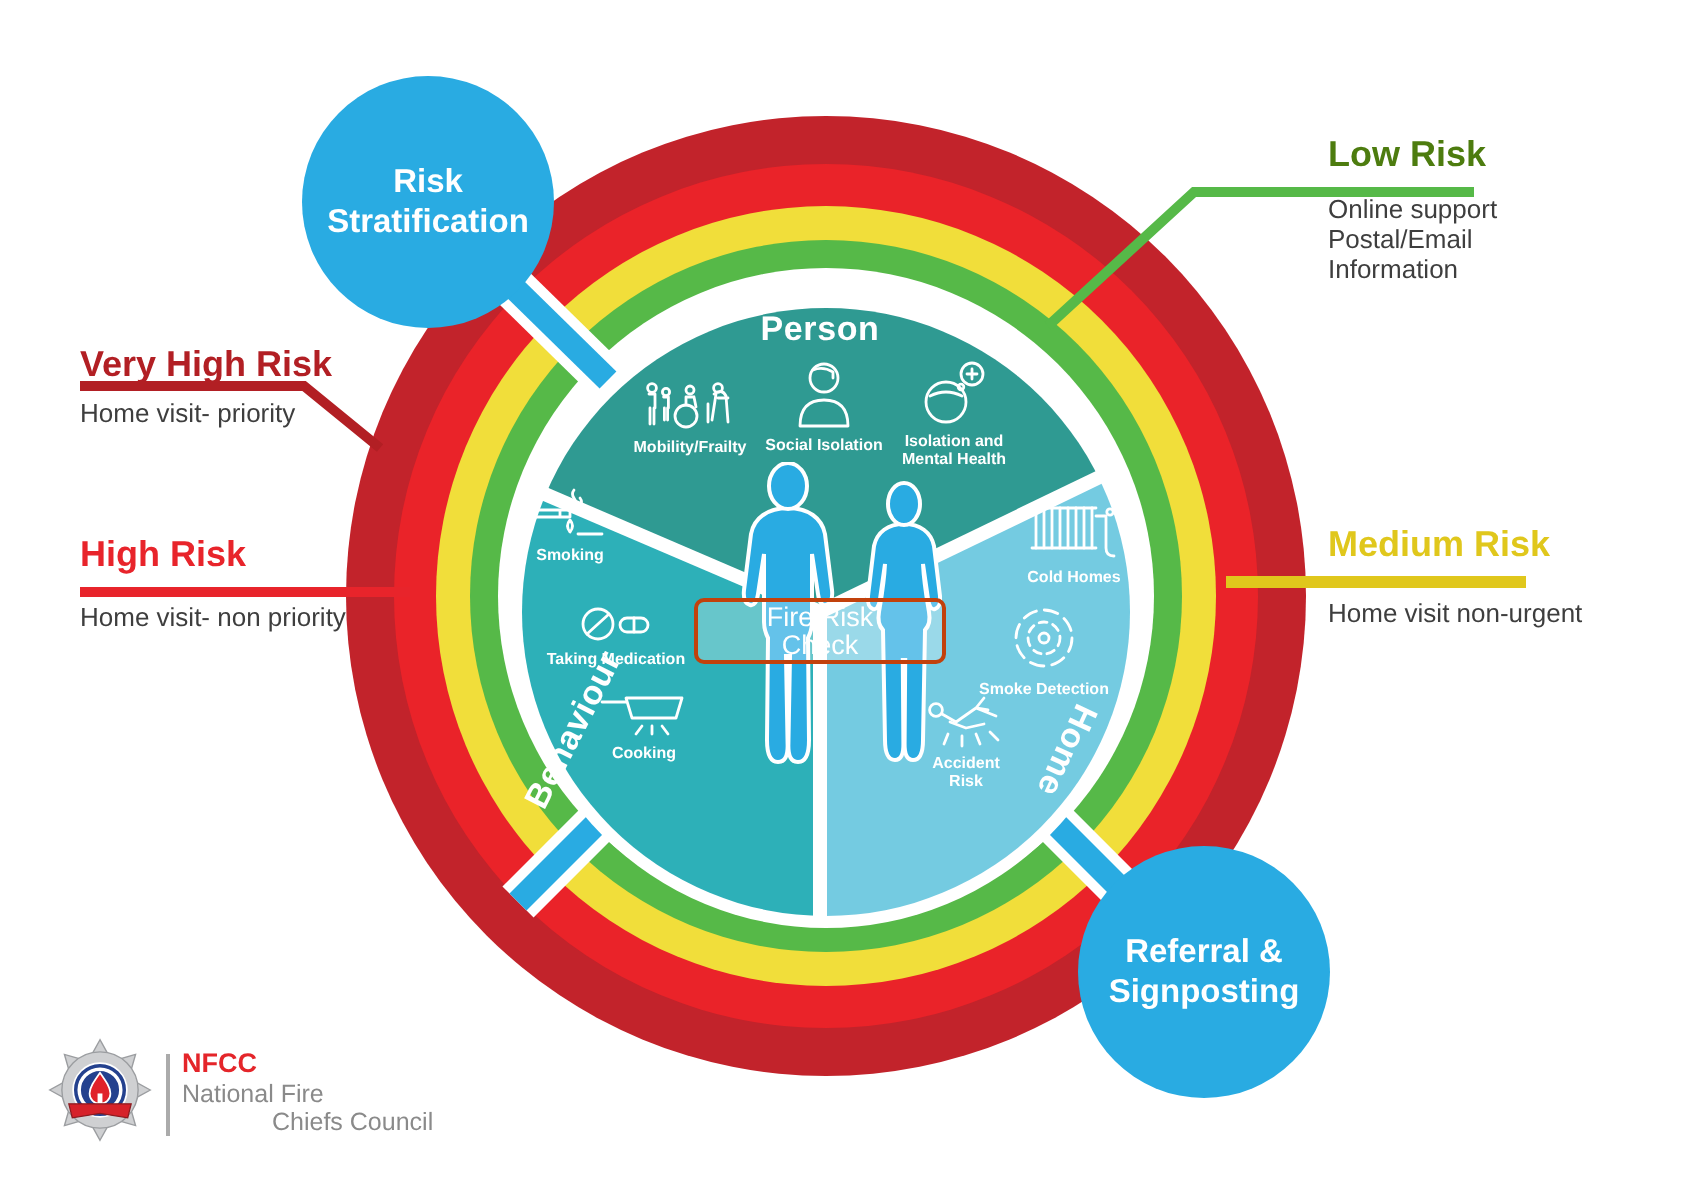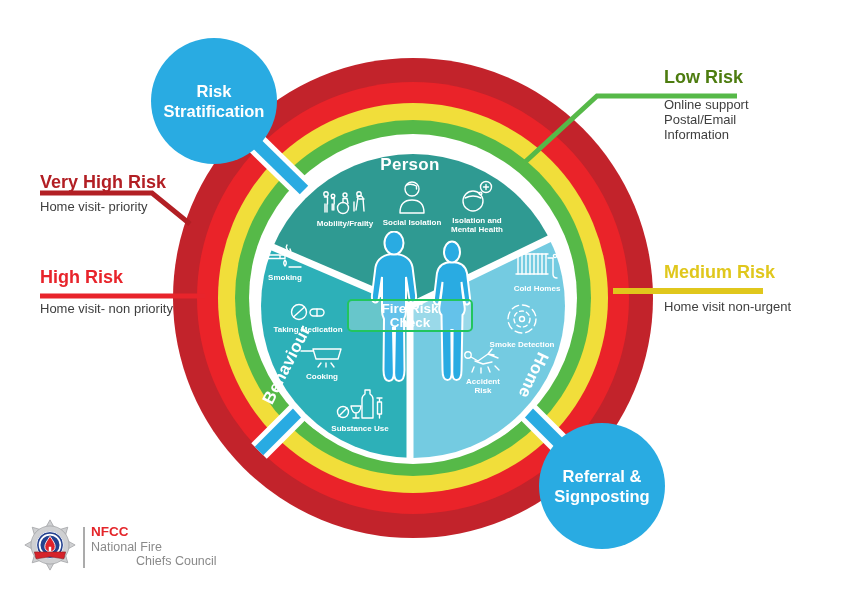--- a/index.html
+++ b/index.html
@@ -18,23 +18,23 @@
   #sectors{position:absolute;left:6px;top:6px;width:304px;height:304px;border-radius:50%;
     background:conic-gradient(from 0deg,#2F9A92 0deg 64deg,#74CBE1 64deg 180deg,#2DB0B8 180deg 293deg,#2F9A92 293deg 360deg);
     overflow:hidden;}
   .sector-label{position:absolute;color:#fff;font-weight:bold;font-size:17px;width:110px;
     text-align:center;letter-spacing:.3px;z-index:6;}
   .item{position:absolute;text-align:center;color:#fff;z-index:6;}
   .item .lbl{font-size:8px;font-weight:bold;line-height:9px;margin-top:2px;}
   .item svg{display:block;margin:0 auto;}
   #figures{position:absolute;z-index:7;}
   #frc-box{position:absolute;left:92px;top:151px;width:122px;height:29px;z-index:8;
-    border:2px solid #22c55e;border-radius:5px;background:rgba(255,255,255,0.28);
+    border:2px solid #c2410c;border-radius:5px;background:rgba(255,255,255,0.28);
     display:flex;flex-direction:column;justify-content:center;align-items:center;
-    color:#fff;font-weight:bold;font-size:13.5px;line-height:14px;text-align:center;}
+    color:#fff;font-weight:normal;font-size:13.5px;line-height:14px;text-align:center;}
   .bubble{position:absolute;width:126px;height:126px;border-radius:50%;background:#29ABE2;
     color:#fff;font-weight:bold;z-index:5;display:flex;flex-direction:column;justify-content:center;}
   .bubble.center{align-items:center;text-align:center;font-size:16.5px;line-height:20px;}
   .bubble.left{align-items:flex-start;padding-left:13px;box-sizing:border-box;
     font-size:12px;line-height:15.5px;}
   .risk-title{position:absolute;font-size:18px;font-weight:bold;z-index:2;}
   .risk-detail{position:absolute;font-size:13px;color:#3E3E3E;z-index:2;line-height:15px;}
   #vhr-title{left:40px;top:172px;color:#B21F24;}
   #vhr-detail{left:40px;top:199px;}
   #hr-title{left:40px;top:267px;color:#E8242B;}
@@ -160,32 +160,20 @@
       <svg width="46" height="26" viewBox="0 0 46 26">
         <g class="icon-stroke">
           <path d="M2,7 h12"></path>
           <path d="M14,5 h28 l-3,10 h-22 z"></path>
           <path d="M22,19 l-3,4 M27,19 v4 M32,19 l3,4"></path>
         </g>
       </svg>
       <div class="lbl">Cooking</div>
     </div>
 
-    <div class="item" style="left:60px;top:238px;width:90px;">
-      <svg width="48" height="36" viewBox="0 0 48 36">
-        <g class="icon-stroke">
-          <circle cx="7" cy="26" r="5.5"></circle>
-            <path d="M3,30 L11,22"></path>
-          <path d="M15,20 q1,7 5,7 q4,0 5,-7 z M20,27 v5 M17,32 h6"></path>
-          <path d="M29,4 h5 v4 q3,2 3,5 v19 h-11 v-19 q0,-3 3,-5 z"></path>
-          <path d="M41,12 h5 M43.5,12 v4 M41.5,16 h4 v12 h-4 z M43.5,28 v4"></path>
-        </g>
-      </svg>
-      <div class="lbl">Substance Use</div>
-    </div>
 
     <div class="item" style="left:237px;top:102px;width:90px;">
       <svg width="46" height="32" viewBox="0 0 46 32">
         <g class="icon-stroke">
           <path d="M4,4 v20 M8,4 v20 M12,4 v20 M16,4 v20 M20,4 v20 M24,4 v20 M28,4 v20 M32,4 v20"></path>
           <path d="M2,4 h32 M2,24 h32"></path>
           <path d="M34,8 h5 v16 q0,4 4,4"></path>
           <circle cx="41" cy="6" r="1.6"></circle>
         </g>
       </svg>

